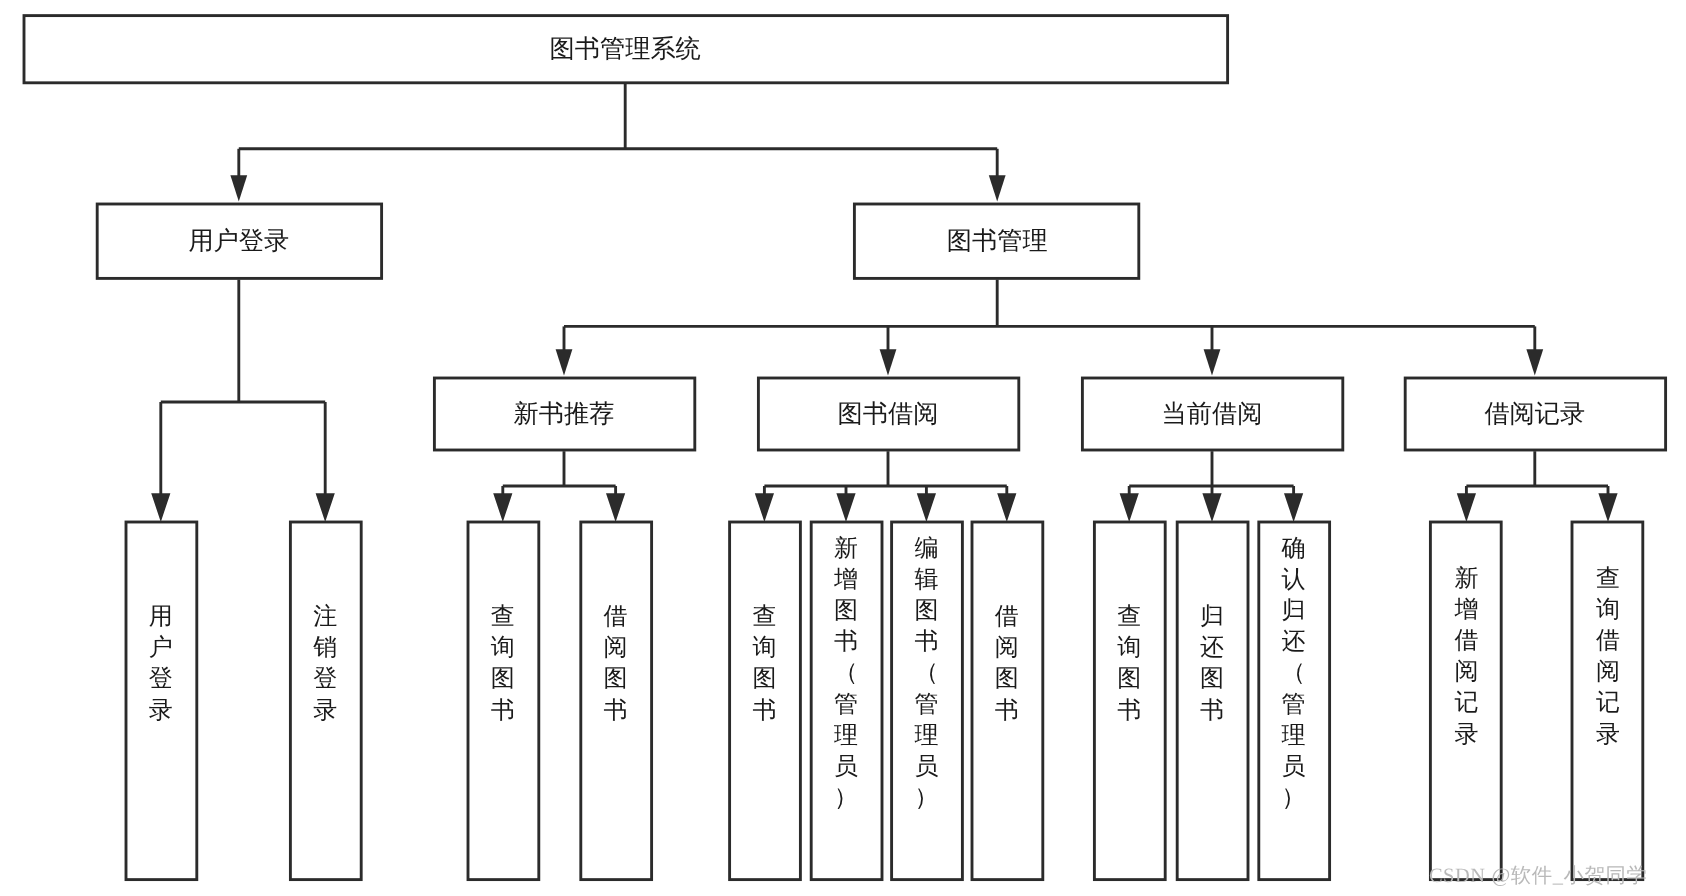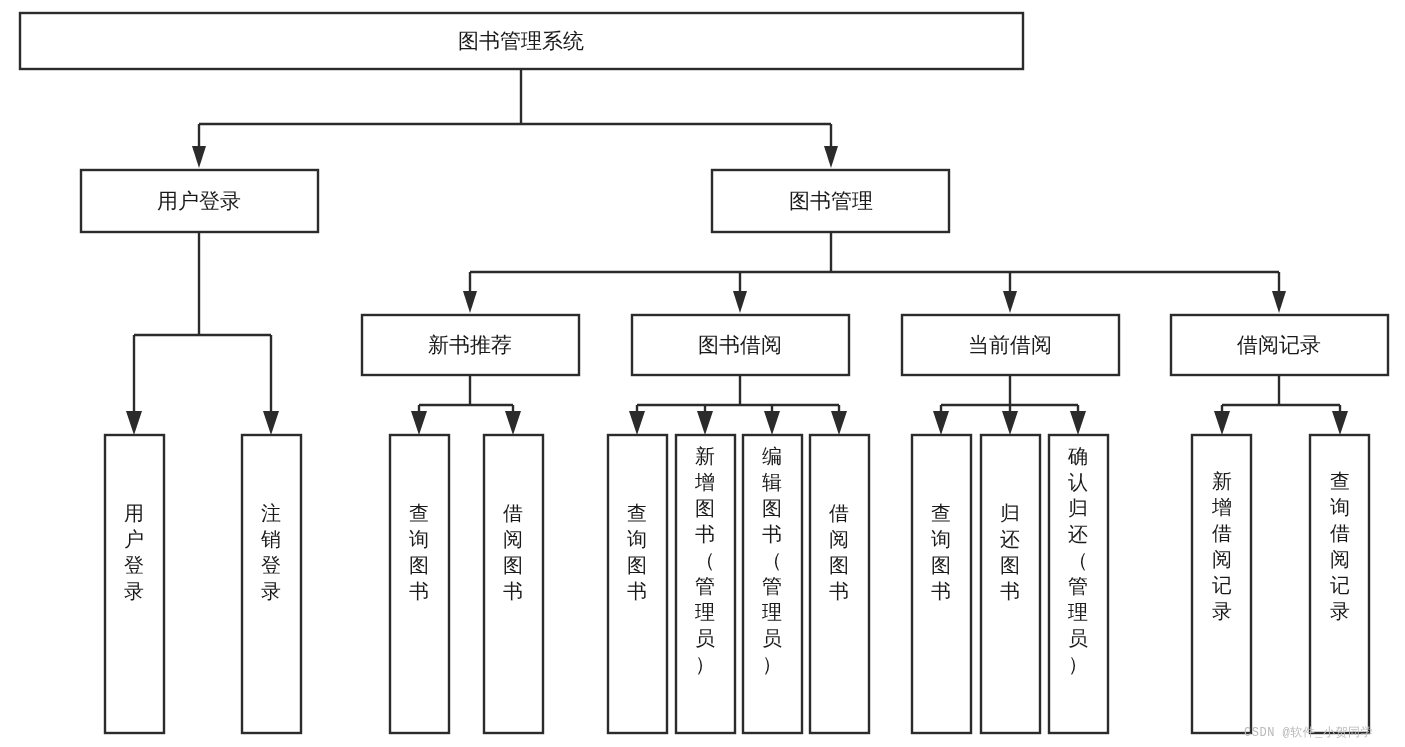--- a/index.html
+++ b/index.html
@@ -50,22 +50,22 @@
     fill: none;
   }
   .arrow-head {
     fill: #2b2b2b;
     stroke: none;
   }
   .watermark {
     position: absolute;
     right: 8px;
     bottom: 6px;
-    font-family: Liberation Mono, monospace;
-    font-size: 12px;
+    font-family: Liberation Serif, serif;
+    font-size: 17px;
     color: #b9b9b9;
     white-space: nowrap;
     letter-spacing: 0.5px;
   }
 </style>
 </head>
 <body>
 
 <div id="diagram-root">
   <svg class="flow" viewBox="0 0 1405 747" xmlns="http://www.w3.org/2000/svg">

